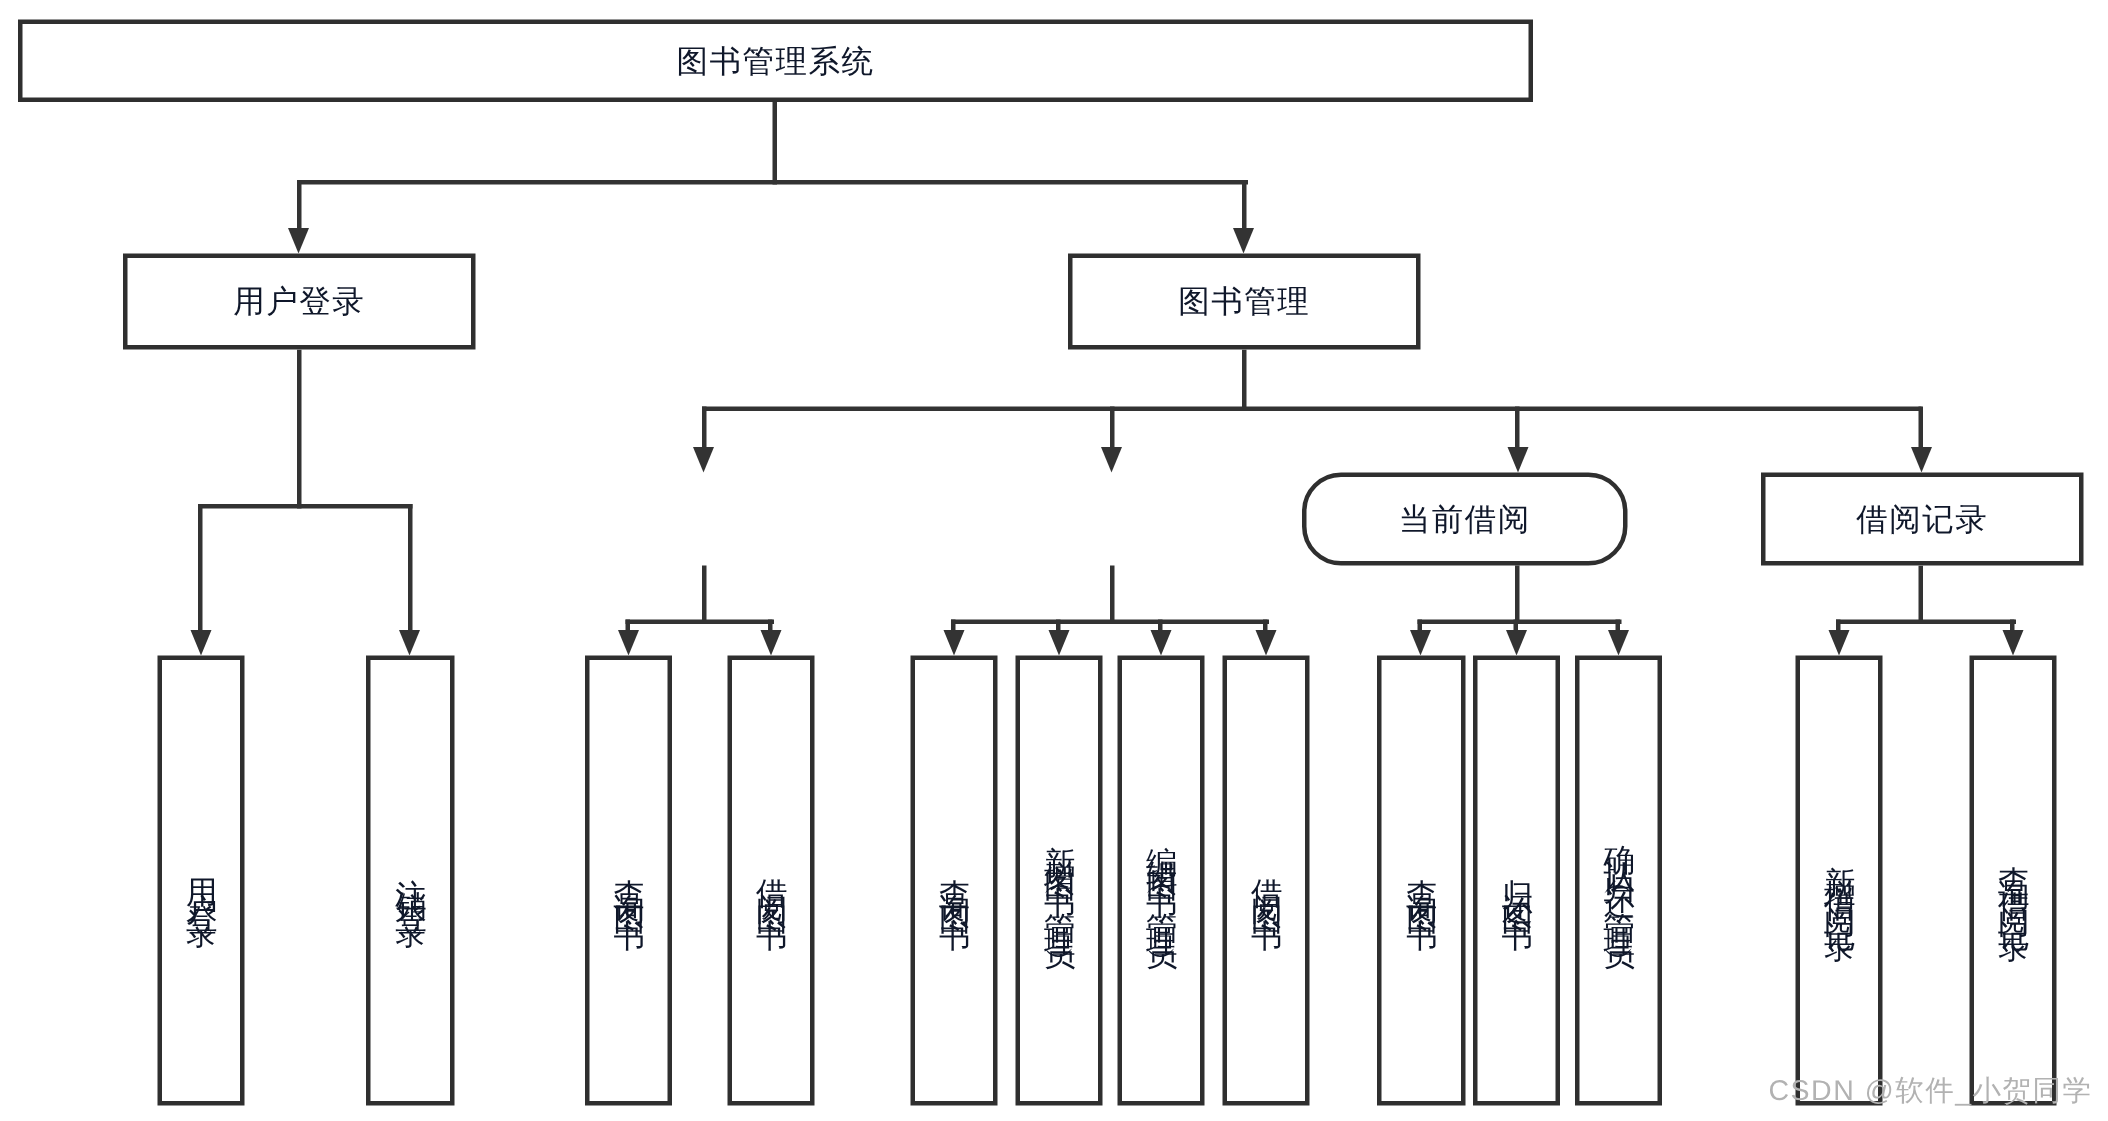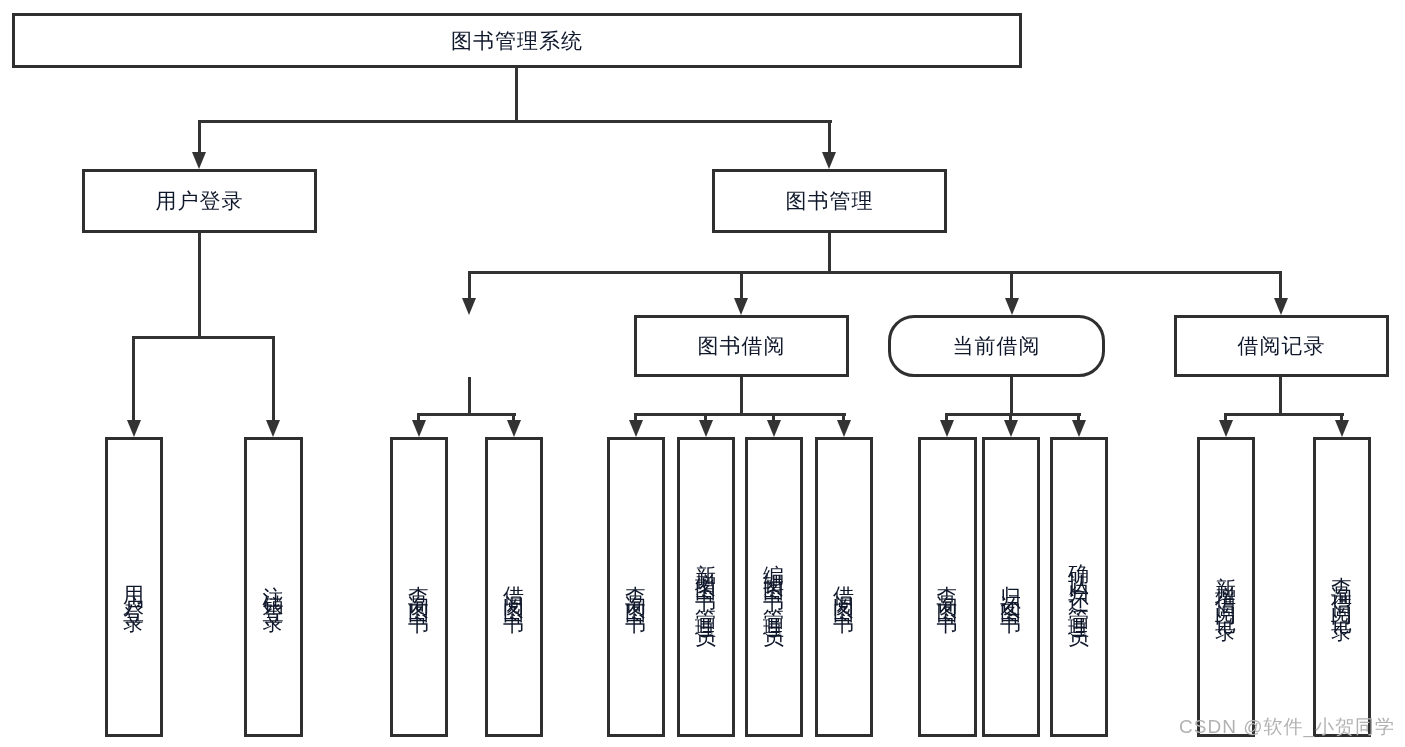--- a/index.html
+++ b/index.html
@@ -82,22 +82,21 @@
     <div class="arrow" style="left: 939.5px; top: 420px;"></div>
     <div class="arrow" style="left: 1003.5px; top: 420px;"></div>
     <div class="arrow" style="left: 1071.5px; top: 420px;"></div>
     <div class="arrow" style="left: 1218.5px; top: 420px;"></div>
     <div class="arrow" style="left: 1334.5px; top: 420px;"></div>
     <div class="node h" style="left: 12px; top: 13px; width: 1010px; height: 55px;">图书管理系统</div>
     <div class="node h" style="left: 82px; top: 169px; width: 235px; height: 64px;">用户登录</div>
     <div class="node h" style="left: 712px; top: 169px; width: 235px; height: 64px;">图书管理</div>
     <div class="node v" style="left: 105px; top: 437px; width: 58px; height: 300px;">用户登录</div>
     <div class="node v" style="left: 244px; top: 437px; width: 59px; height: 300px;">注销登录</div>
-    <div class="node h" style="left: 634px; top: 315px; width: 215px; height: 62px;">图书借阅</div>
-    <div class="node h" style="left: 888px; top: 315px; width: 217px; height: 62px; border-radius: 26px;">当前借阅</div>
+    <div class="node h" style="left: 868px; top: 315px; width: 217px; height: 62px; border-radius: 26px;">当前借阅</div>
     <div class="node h" style="left: 1174px; top: 315px; width: 215px; height: 62px;">借阅记录</div>
     <div class="node v" style="left: 390px; top: 437px; width: 58px; height: 300px;">查询图书</div>
     <div class="node v" style="left: 485px; top: 437px; width: 58px; height: 300px;">借阅图书</div>
     <div class="node v" style="left: 607px; top: 437px; width: 58px; height: 300px;">查询图书</div>
     <div class="node v" style="left: 677px; top: 437px; width: 58px; height: 300px;">新增图书（管理员）</div>
     <div class="node v" style="left: 745px; top: 437px; width: 58px; height: 300px;">编辑图书（管理员）</div>
     <div class="node v" style="left: 815px; top: 437px; width: 58px; height: 300px;">借阅图书</div>
     <div class="node v" style="left: 918px; top: 437px; width: 59px; height: 300px;">查询图书</div>
     <div class="node v" style="left: 982px; top: 437px; width: 58px; height: 300px;">归还图书</div>
     <div class="node v" style="left: 1050px; top: 437px; width: 58px; height: 300px;">确认归还（管理员）</div>

